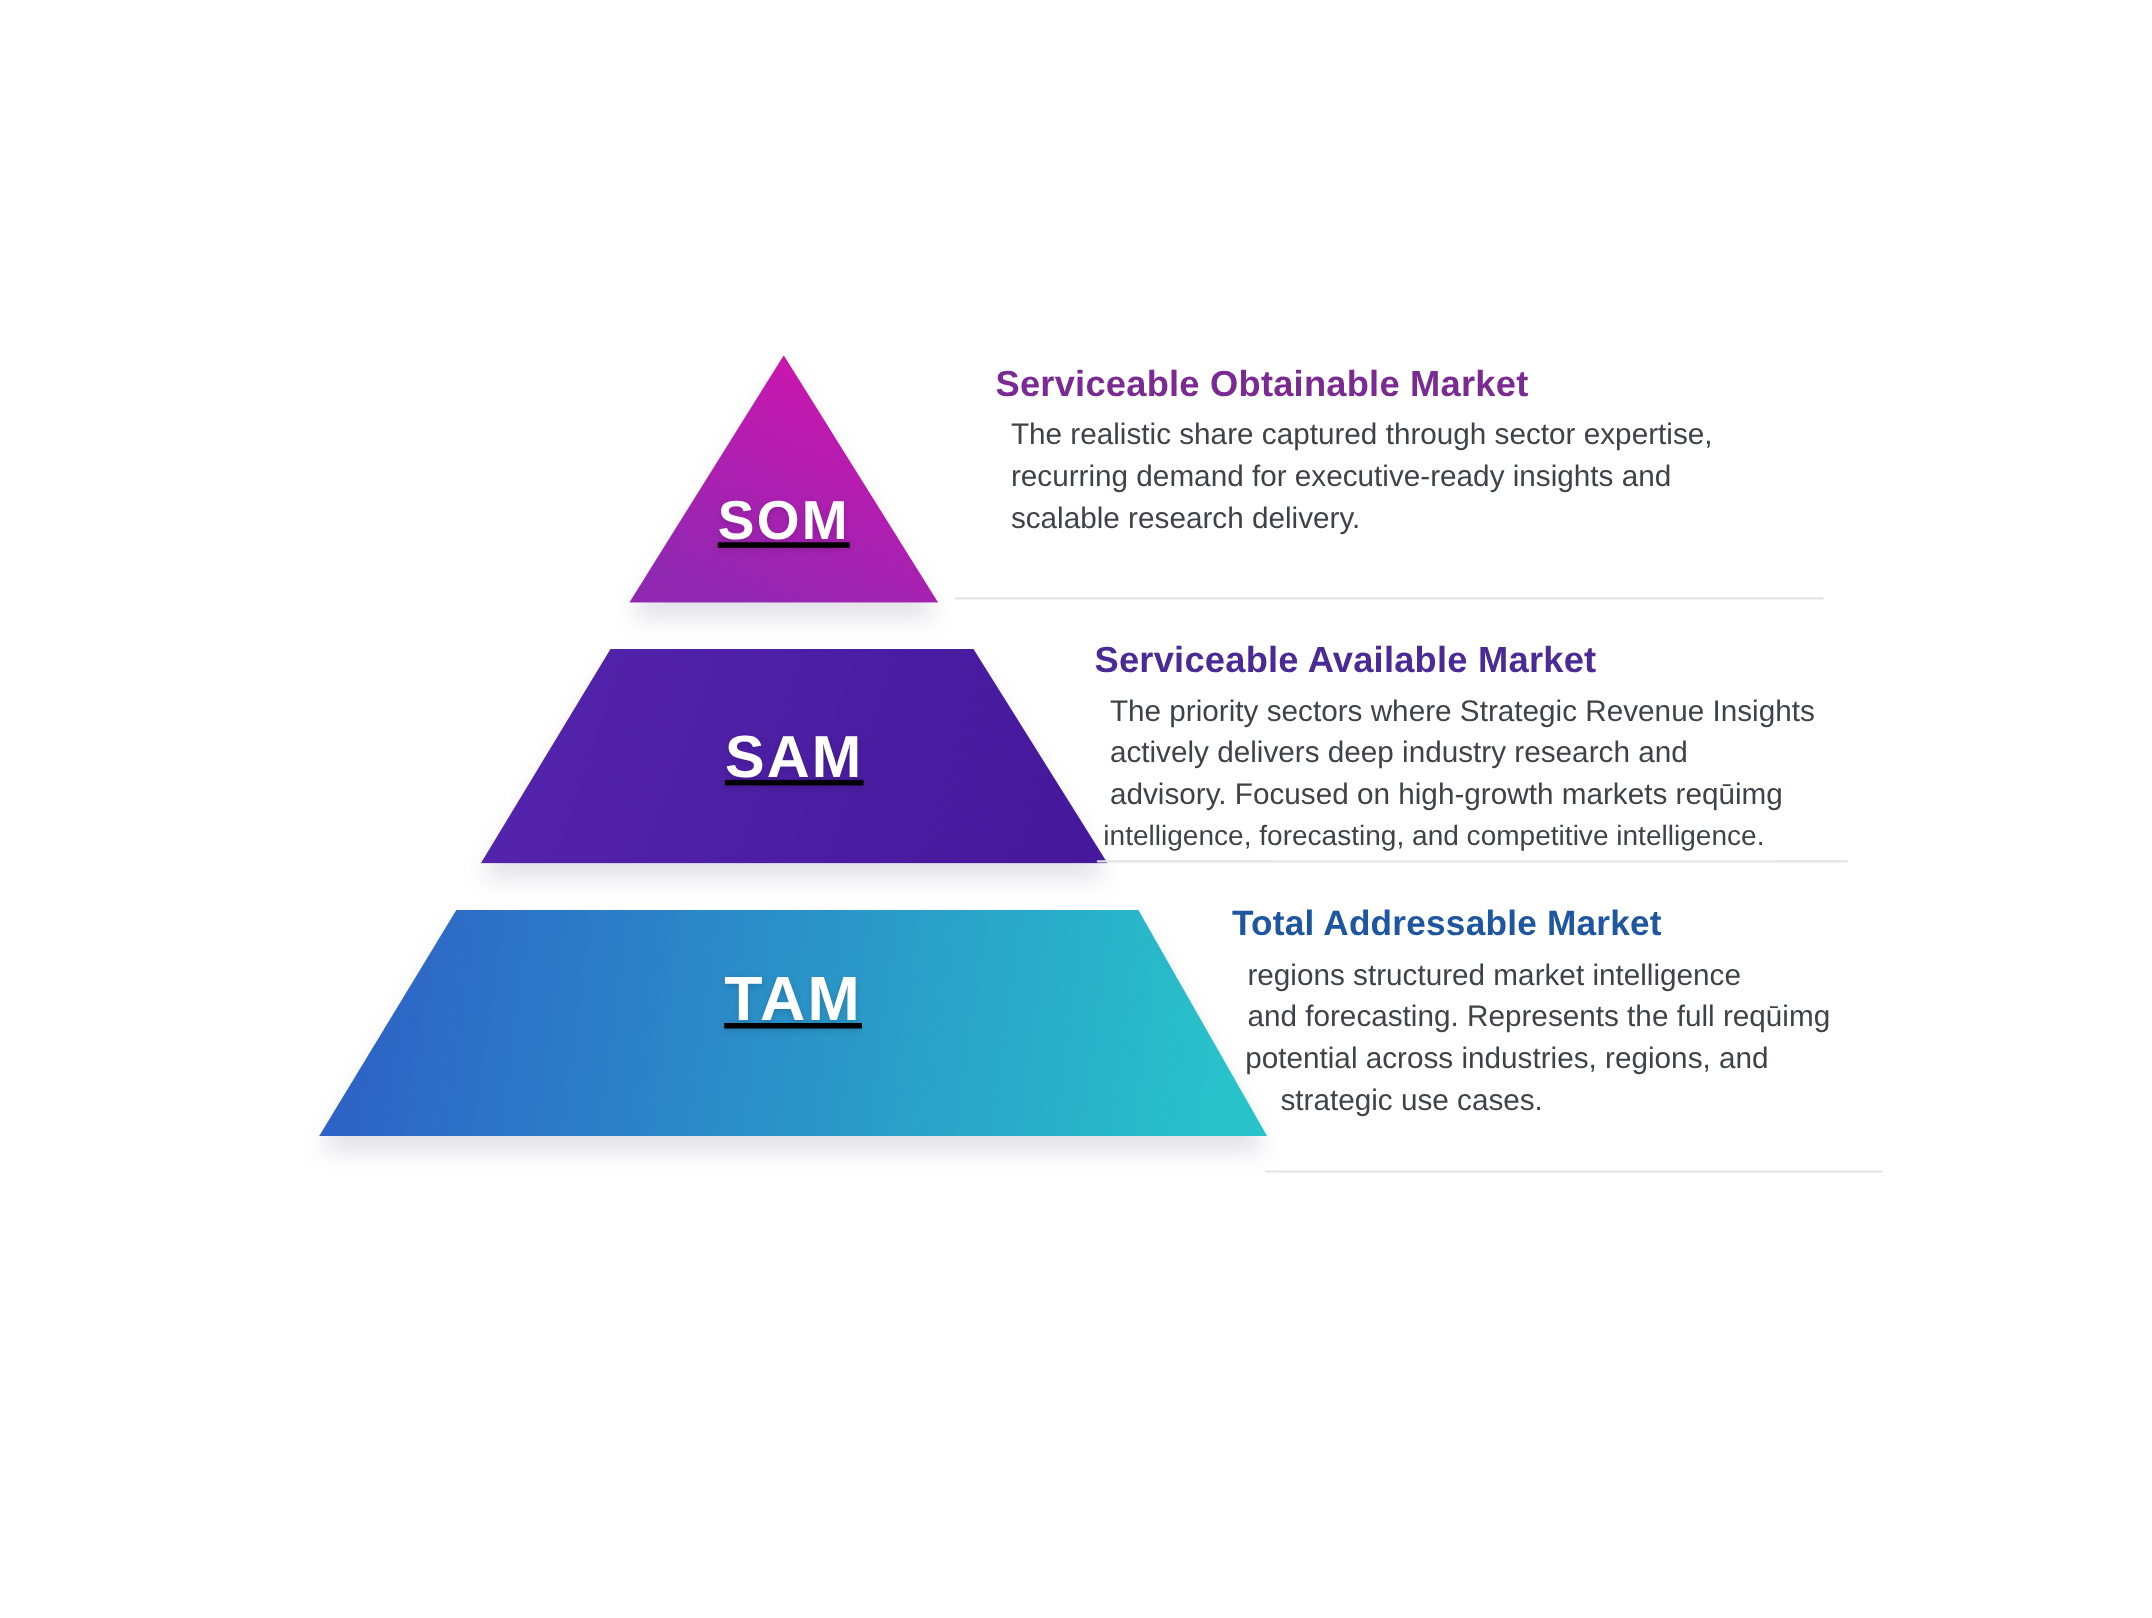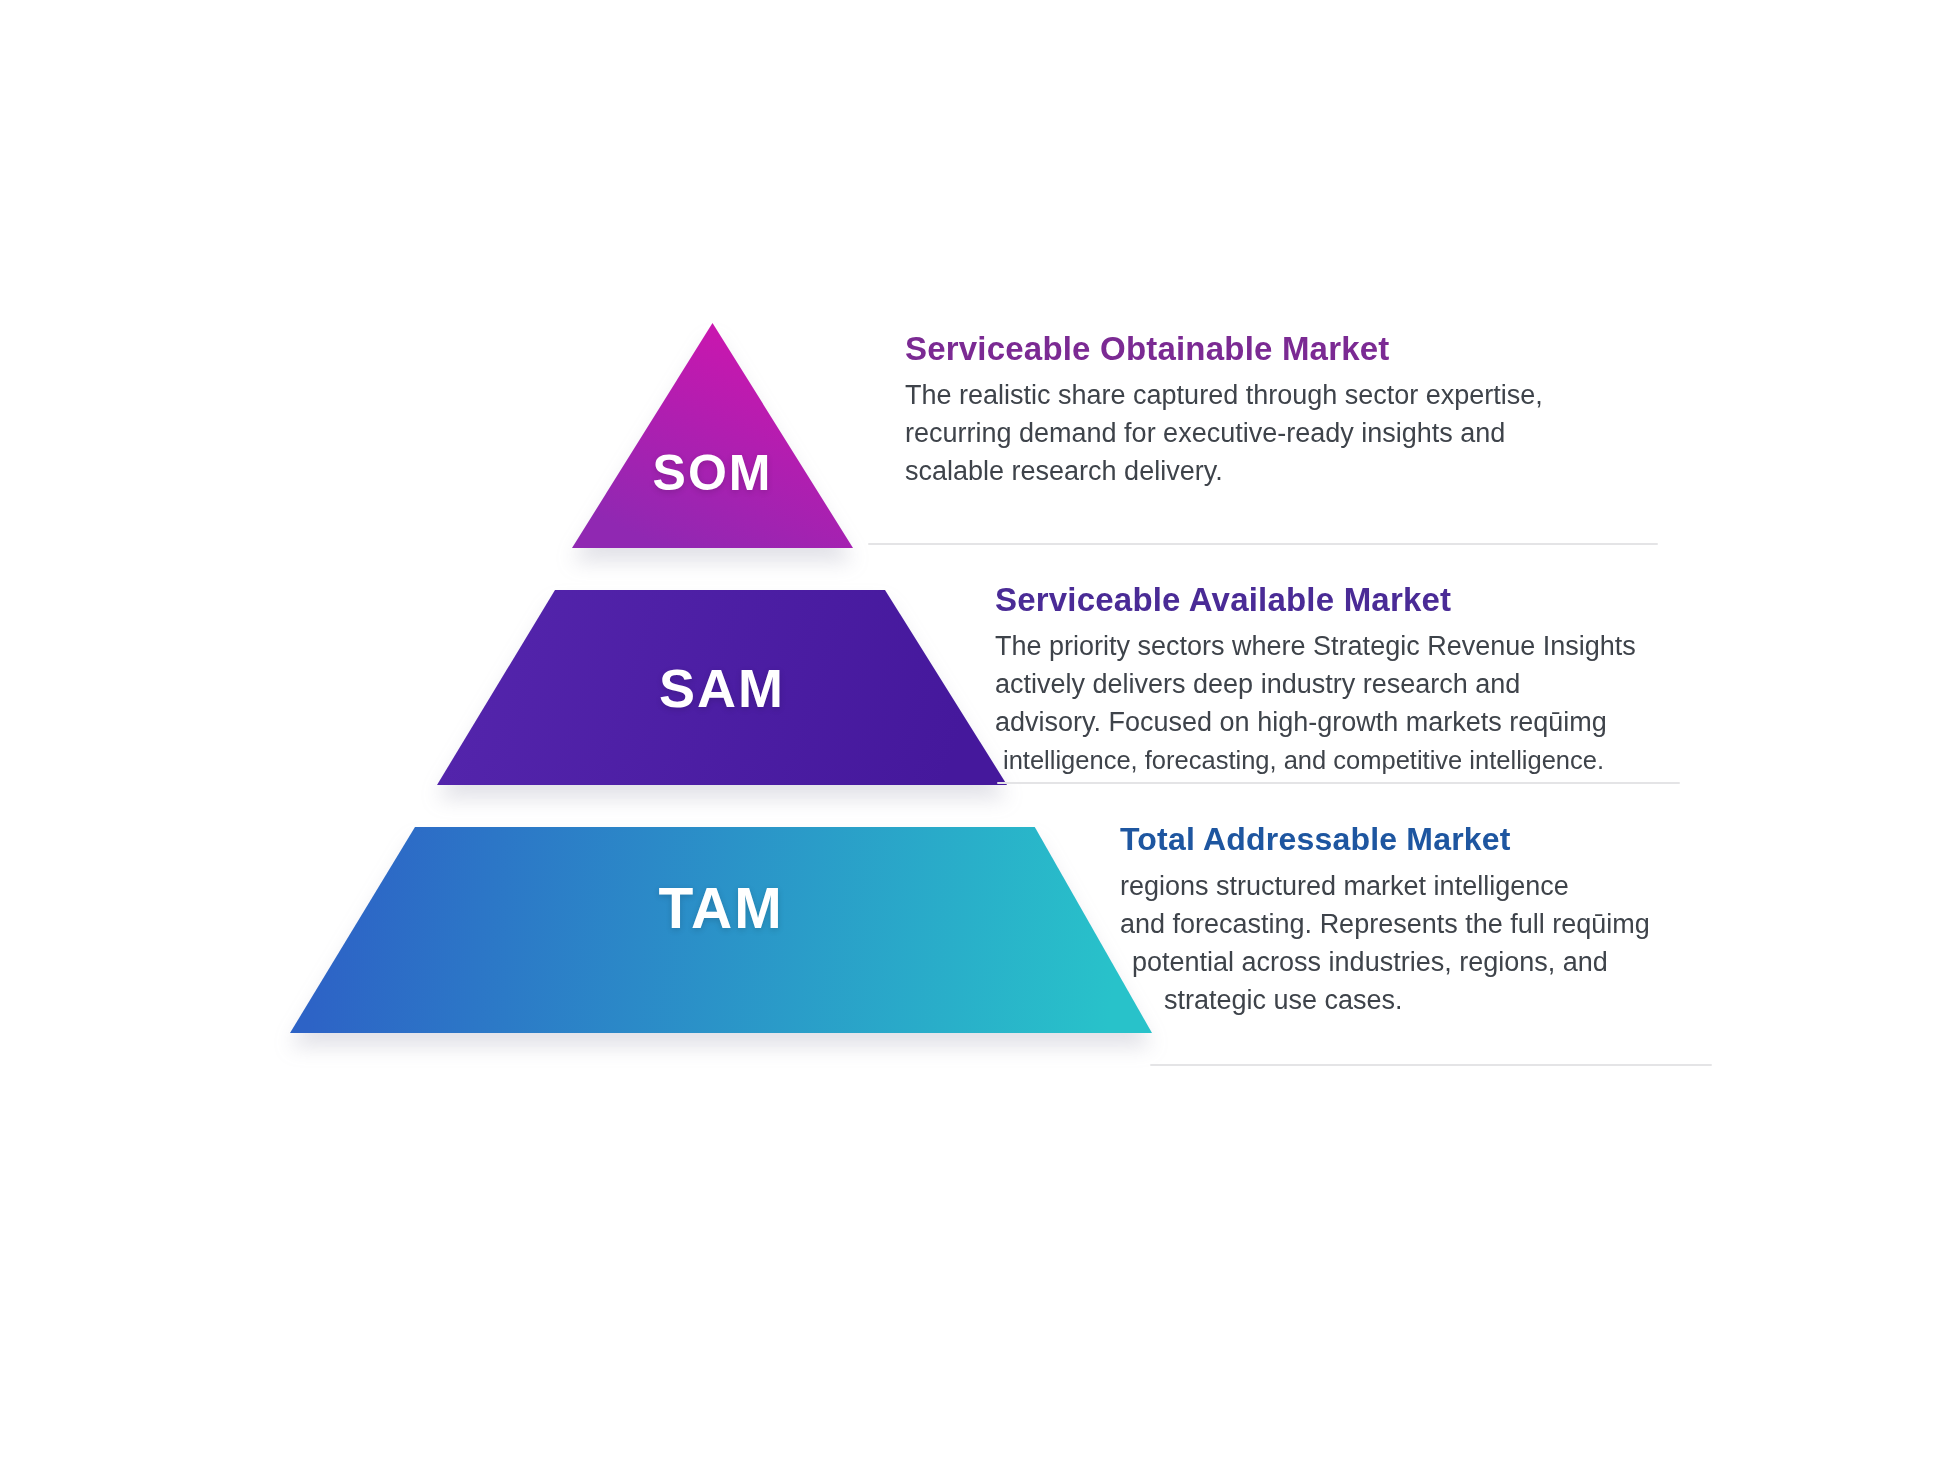--- a/index.html
+++ b/index.html
@@ -13,21 +13,21 @@
   html,body{background:#ffffff;}
   body{font-family:"Liberation Sans","DejaVu Sans",sans-serif;}
   .canvas{
     position:relative;
     width:1956px;height:1471px;
     background:radial-gradient(130% 130% at 50% 48%, #ffffff 70%, #f7f7f8 100%);
     overflow:hidden;
   }
 
   
-  .shape-wrap{position:absolute;filter:drop-shadow(0 14px 10px rgba(110,110,140,0.20));}
+  .shape-wrap{position:absolute;filter:drop-shadow(0 14px 10px rgba(110,110,140,0.20));text-decoration:underline;}
   .shape{width:100%;height:100%;display:flex;justify-content:center;align-items:center;}
   .level-label{
     color:var(--c-label-text);
     font-weight:bold;
     letter-spacing:2px;
     text-shadow:0 2px 6px rgba(0,0,0,0.15);
   }
 
   .som-wrap{left:572px;top:323px;width:281px;height:225px;}
   .som-shape{
@@ -64,21 +64,21 @@
   .som-heading{left:905px;top:330px;color:var(--c-som-heading);}
   .sam-heading{left:995px;top:581px;color:var(--c-sam-heading);}
   .tam-heading{left:1120px;top:821px;color:var(--c-tam-heading);font-size:32px;}
 
   .section-body{
     position:absolute;
     color:var(--c-body-text);
     font-size:27px;
     line-height:38px;
   }
-  .body-line{white-space:nowrap;}
+  .body-line{white-space:nowrap;margin-left:14px;}
   .som-body{left:905px;top:376px;}
   .sam-body{left:995px;top:627px;}
   .tam-body{left:1120px;top:867px;}
 
   .sam-body .body-line:nth-child(4){margin-left:8px;font-size:25.5px;}
   .tam-body .body-line:nth-child(3){margin-left:12px;}
   .tam-body .body-line:nth-child(4){margin-left:44px;}
   .tam-body .body-line:nth-child(5){margin-left:48px;}
 
   .divider{

